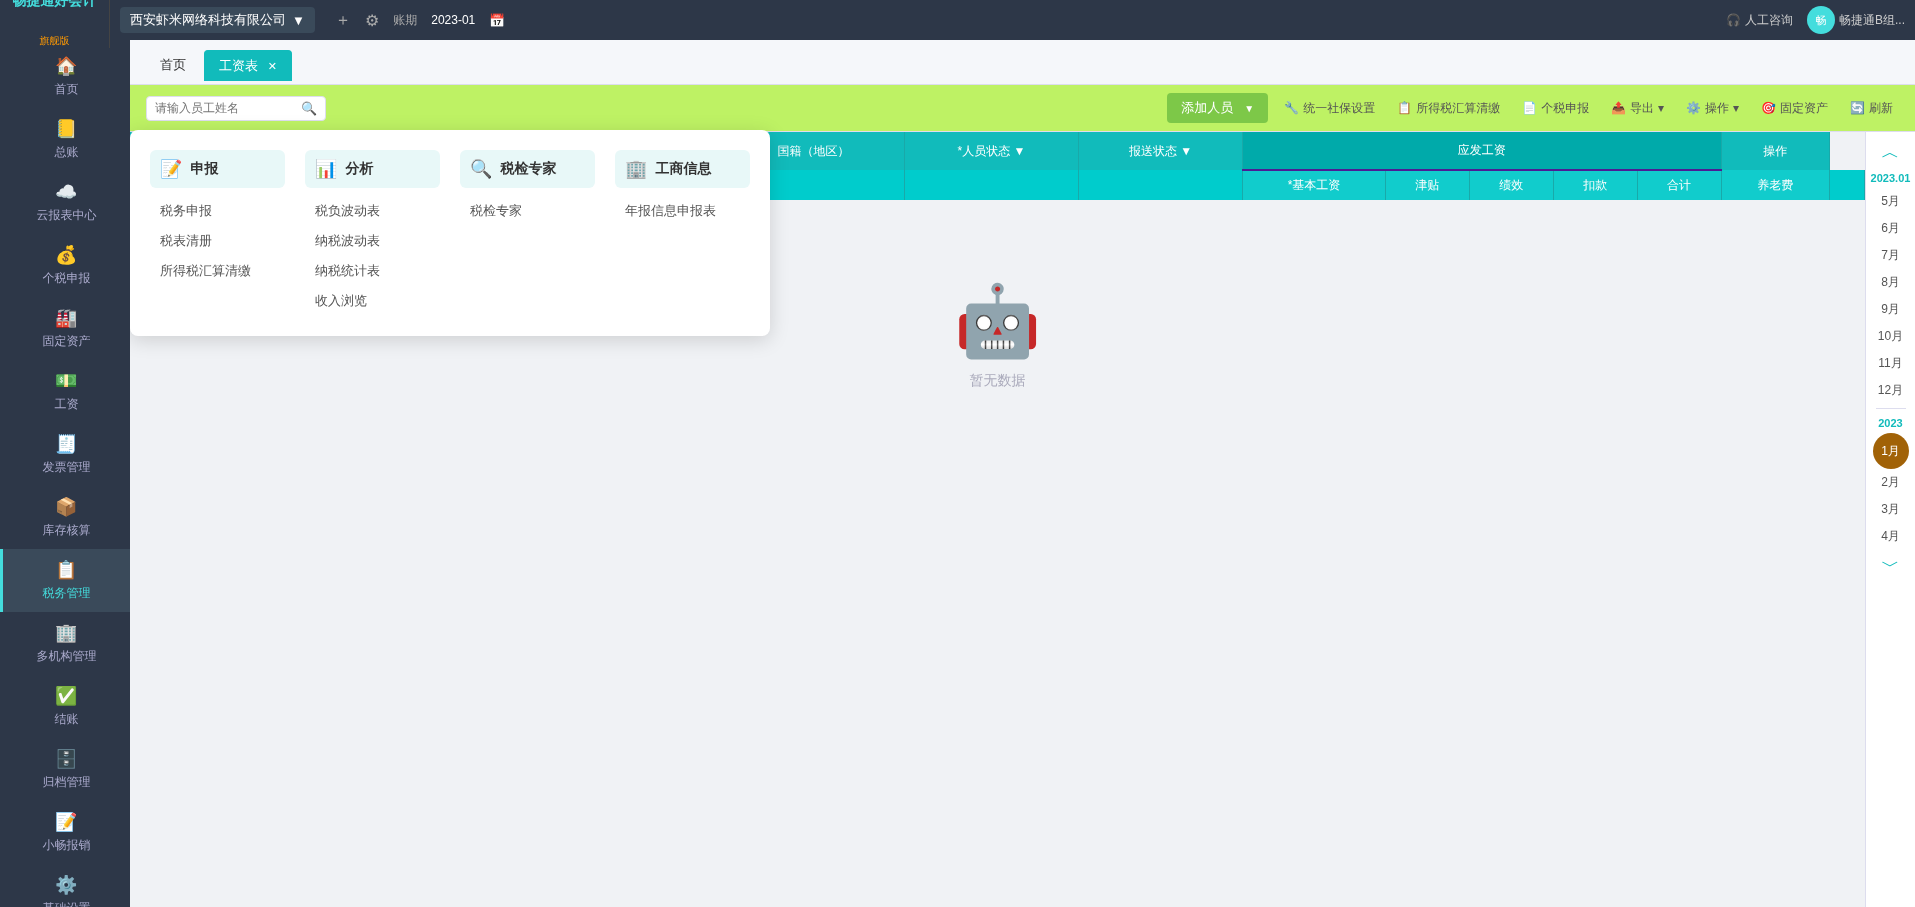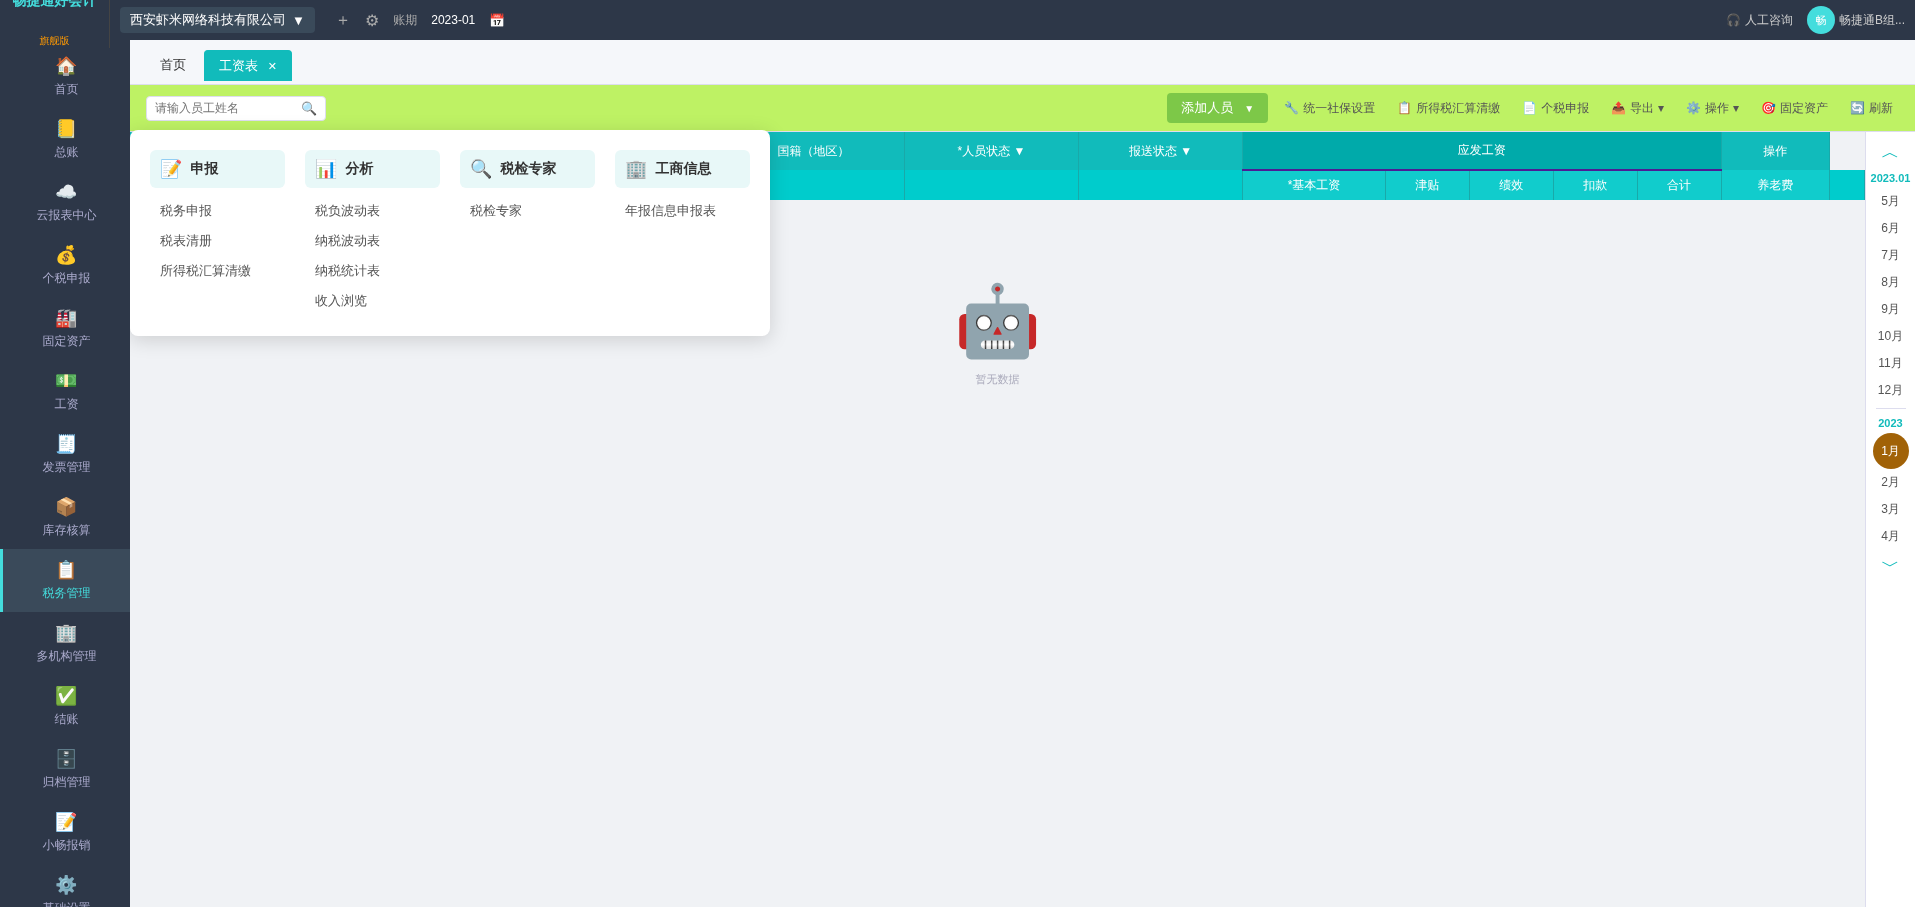--- a/index.html
+++ b/index.html
@@ -82,21 +82,21 @@
     .table-container { flex: 1; overflow: auto; position: relative; }
     .data-table { width: 100%; border-collapse: collapse; min-width: 1400px; }
     .data-table thead tr { background: #1bb; color: #fff; }
     .data-table th {
       padding: 10px 8px; text-align: center; font-weight: normal; font-size: 12px;
       border-right: 1px solid #19a9a9; white-space: nowrap;
     }
     .data-table th.sub-header { background: #1cc; padding: 6px 8px; }
     .checkbox-th { width: 36px; }
     .no-data { display: flex; flex-direction: column; align-items: center; justify-content: center; padding: 80px; color: #aaa; }
-    .no-data-text { font-size: 11px; color: #aab; }
+    .no-data-text { font-size: 14px; color: #aab; }
 
     
     .dropdown-menu {
       position: absolute; top: 90px; left: 140px; z-index: 200;
       background: #fff; border-radius: 8px; box-shadow: 0 4px 20px rgba(0,0,0,0.15);
       padding: 20px; width: 640px; display: grid; grid-template-columns: repeat(4, 1fr); gap: 20px;
     }
     .menu-section { }
     .menu-section-header {
       display: flex; align-items: center; gap: 8px; font-size: 14px; font-weight: bold; color: #333;

